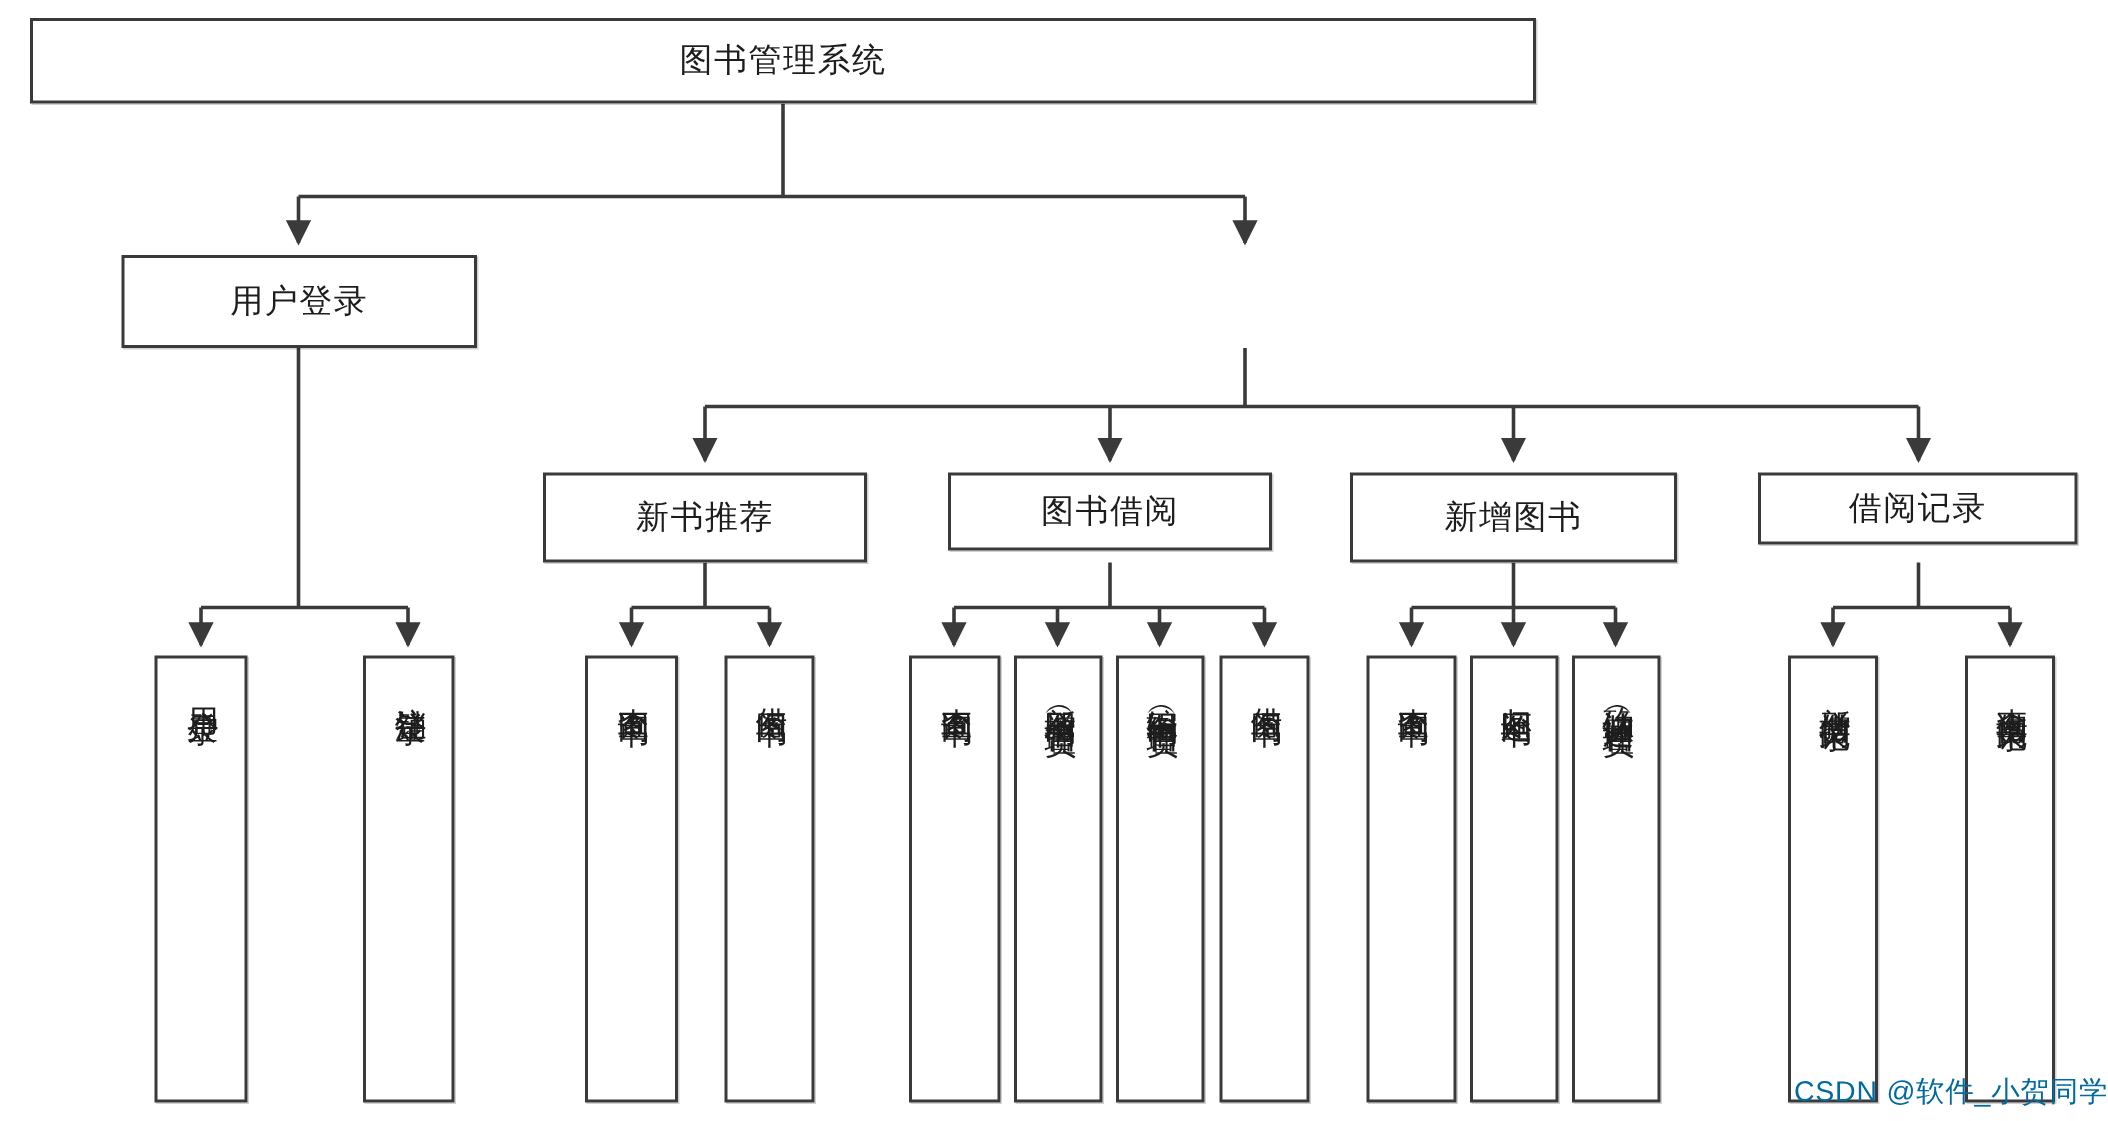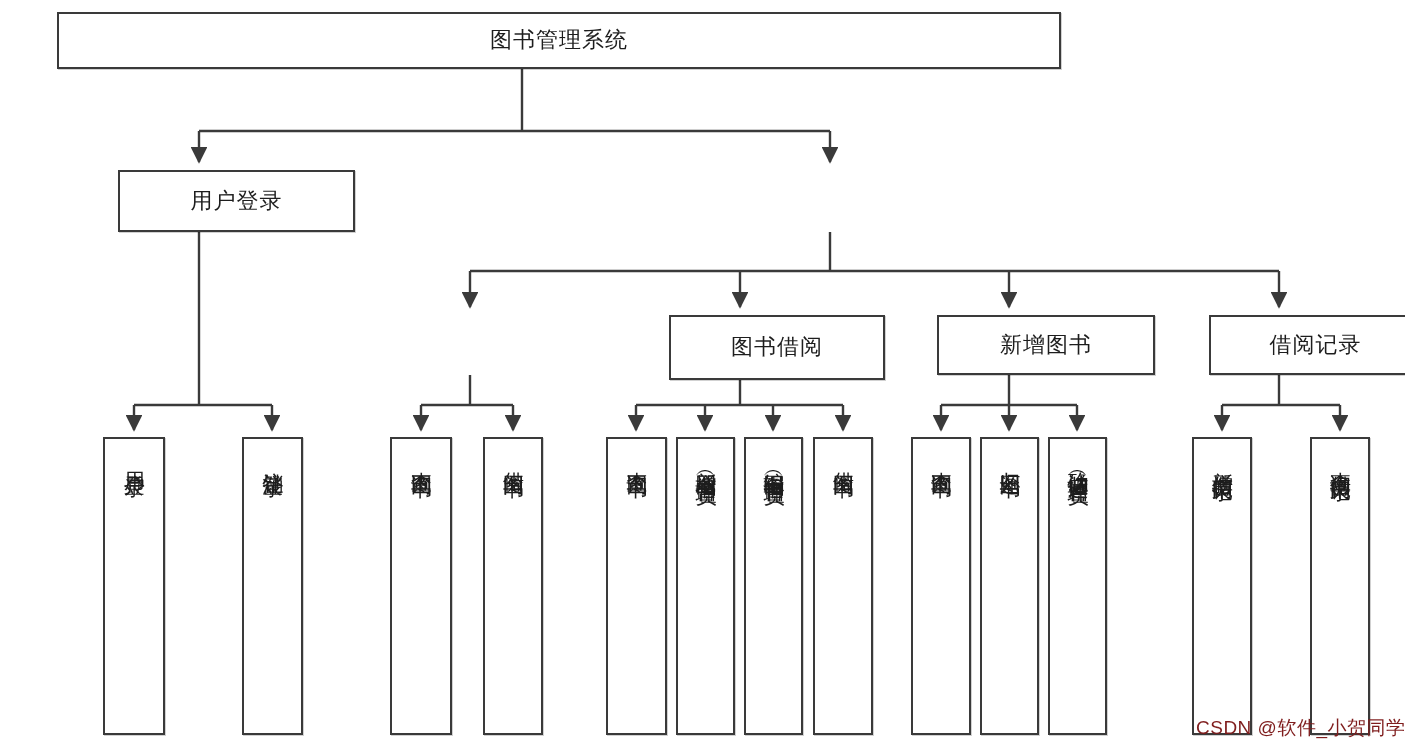--- a/index.html
+++ b/index.html
@@ -34,39 +34,38 @@
     display: flex;
     align-items: center;
     justify-content: center;
     color: #1d1d1d;
     box-shadow: 1px 1px 0 rgba(0,0,0,0.18);
   }
   .node.horiz {
     font-size: 22px;
     letter-spacing: 1px;
     line-height: 1.2;
-    margin-left: 37px;
   }
   .node.vert {
     align-items: flex-start;
     justify-content: center;
     padding-top: 16px;
   }
   .node.vert .vlabel {
     writing-mode: vertical-rl;
     text-orientation: upright;
     font-size: 21px;
     line-height: 1.18;
     letter-spacing: 2px;
     white-space: nowrap;
   }
   .watermark {
     position: absolute;
     font-size: 19px;
-    color: #7f1d1d;
+    color: #0369a1;
     letter-spacing: 0.5px;
     white-space: nowrap;
     user-select: none;
   }
 </style>
 </head>
 <body>
 
 <div id="canvas">
 
@@ -121,27 +120,30 @@
   </svg>
 
   <div class="node horiz" style="left:20px; top:12px; width:1004px; height:57px;">
     <span>图书管理系统</span>
   </div>
 
   <div class="node horiz" style="left:81px; top:170px; width:237px; height:62px;">
     <span>用户登录</span>
   </div>
 
-  <div class="node horiz" style="left:632px; top:315px; width:216px; height:65px;text-align:center;">
+  <div class="node horiz" style="left:362px; top:315px; width:216px; height:60px;">
+    <span>新书推荐</span>
+  </div>
+  <div class="node horiz" style="left:632px; top:315px; width:216px; height:52px;text-align:center;">
     <span>图书借阅</span>
   </div>
   <div class="node horiz" style="left:900px; top:315px; width:218px; height:60px;">
     <span>新增图书</span>
   </div>
-  <div class="node horiz" style="left:1172px; top:315px; width:213px; height:60px;">
+  <div class="node horiz" style="left:1172px; top:315px; width:213px; height:48px;">
     <span>借阅记录</span>
   </div>
 
   <div class="node vert" style="left:103px; top:437px; width:62px; height:298px;">
     <span class="vlabel">用户登录</span>
   </div>
   <div class="node vert" style="left:242px; top:437px; width:61px; height:298px;">
     <span class="vlabel">注销登录</span>
   </div>
 

